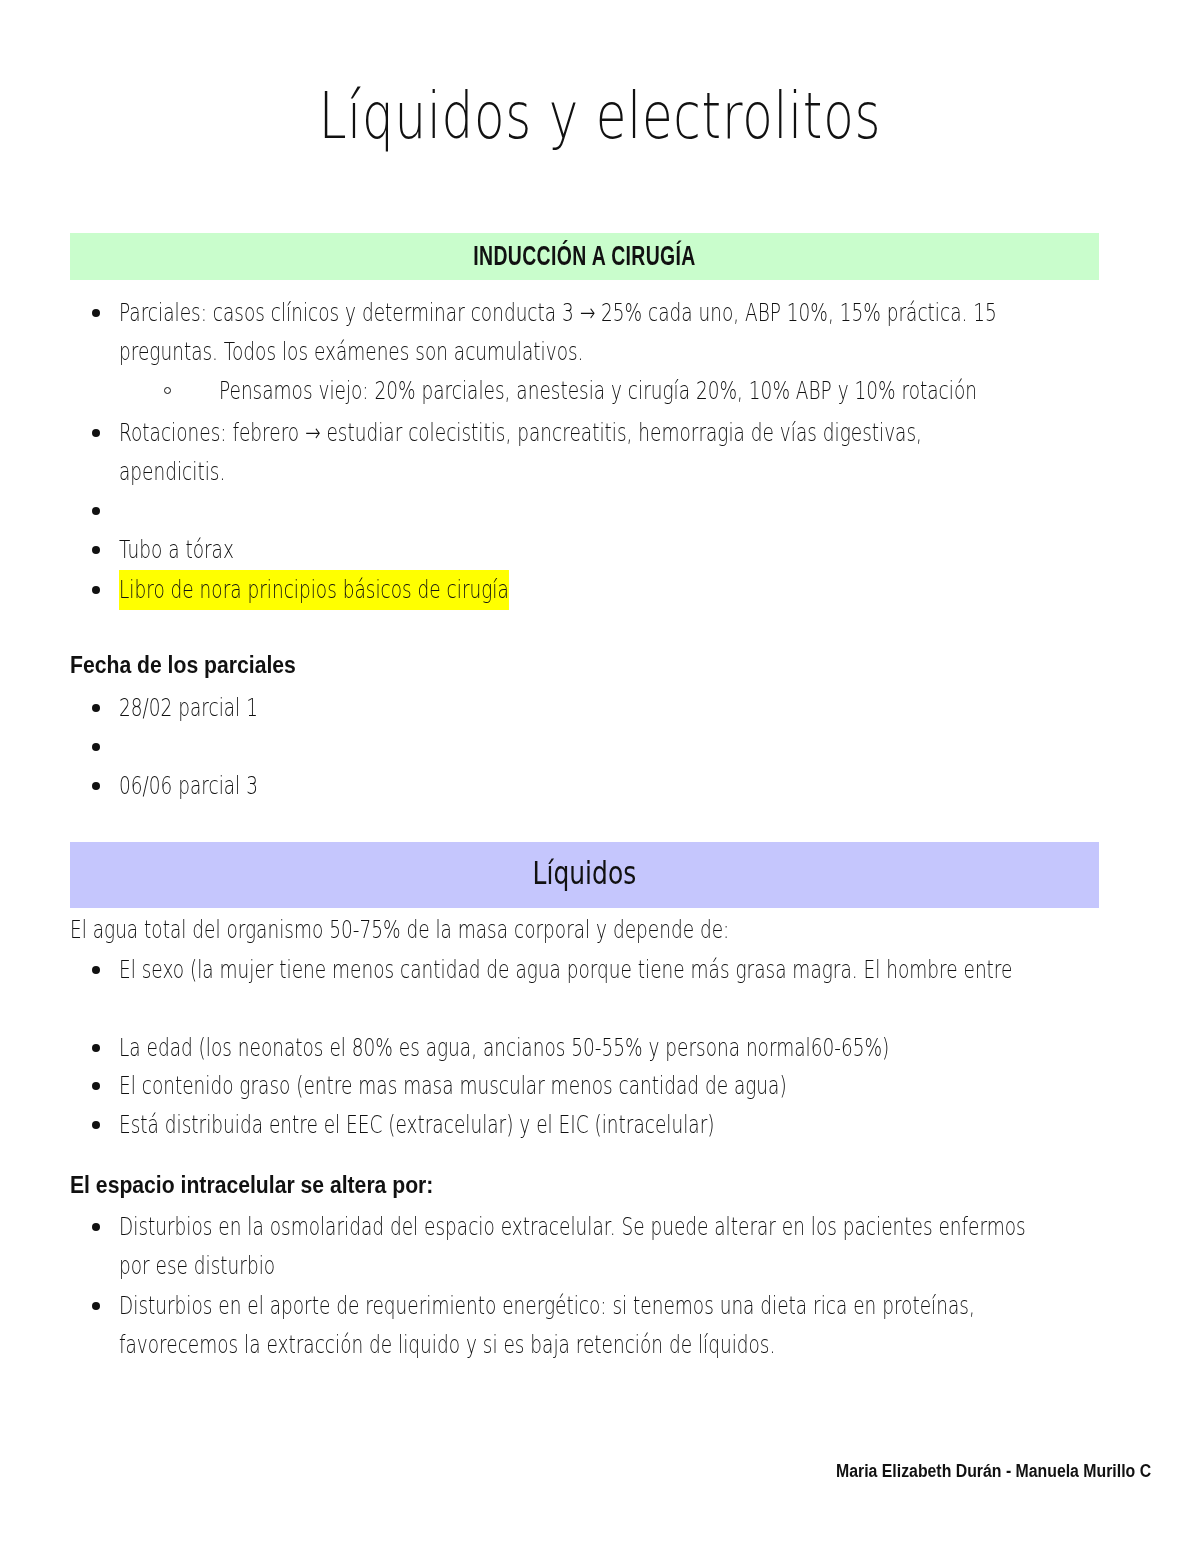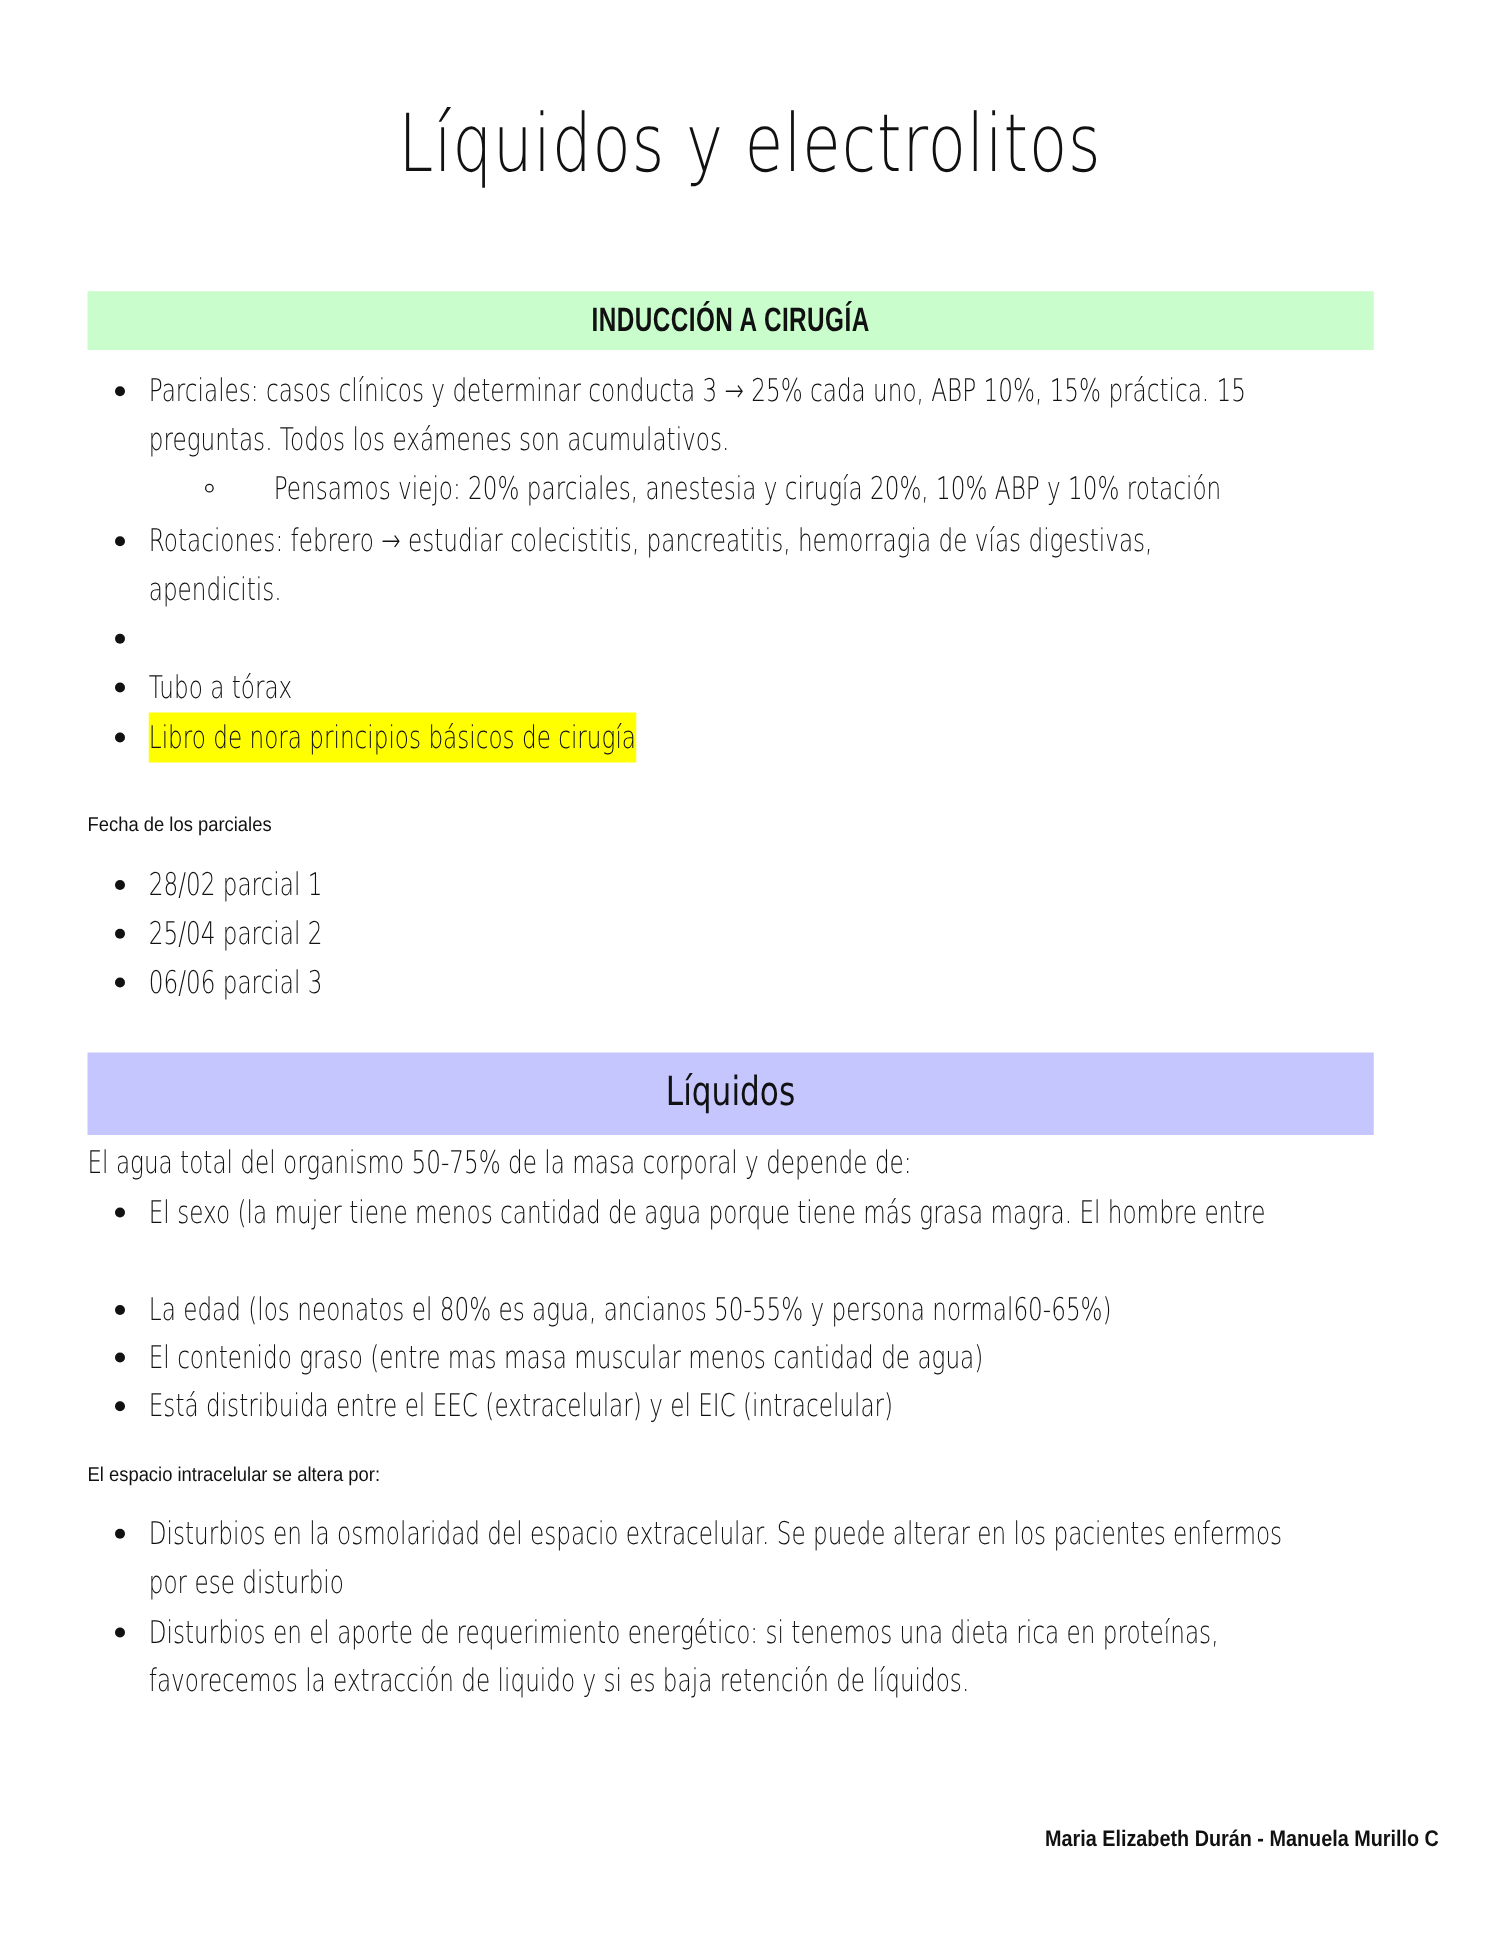--- a/index.html
+++ b/index.html
@@ -18,21 +18,21 @@
                      transform: scaleX(0.72); letter-spacing: 0.5px; }
   .band-label-script { font-family: "DejaVu Sans", sans-serif; font-size: 32px; transform: scaleX(0.78); margin-top: -4px; }
 
   .text { font-family: "DejaVu Sans", sans-serif; font-weight: 200; font-size: 25px;
           transform-origin: left center; white-space: nowrap; line-height: 40px; }
   .line { position: absolute; height: 40px; display: flex; align-items: center; }
   .bullet { position: absolute; width: 8px; height: 8px; border-radius: 50%; background: #111; }
   .hollow { position: absolute; width: 7px; height: 7px; border-radius: 50%; border: 1.5px solid #111; box-sizing: border-box; }
   .cond { display: inline-block; transform: scaleX(0.74); transform-origin: left center; }
   .hl { background: #ffff00; }
-  .subhead { position: absolute; font-family: "Liberation Sans", sans-serif; font-weight: normal; font-size: 16px; }
+  .subhead { position: absolute; font-family: "Liberation Sans", sans-serif; font-weight: bold; font-size: 23px; }
   .subhead span { display: inline-block; transform: scaleX(0.92); transform-origin: left center; }
   .footer { position: absolute; top: 1461px; left: 836px; font-family: "Liberation Sans", sans-serif; font-weight: bold; font-size: 18px; }
   .footer span { display: inline-block; transform: scaleX(0.88); transform-origin: left center; }
 </style>
 </head>
 <body>
 
 <div class="page">
 
   <div class="doc-title">Líquidos y electrolitos</div>
@@ -73,23 +73,20 @@
   <div class="line text" style="left:119px; top:570px;">
       <span class="cond hl">Libro de nora principios básicos de cirugía</span>
     </div>
 
   <div class="subhead" style="left:70px; top:652px;"><span>Fecha de los parciales</span></div>
   <div class="bullet" style="left:92px; top:704px;"></div>
   <div class="line text" style="left:119px; top:688px;">
       <span class="cond">28/02 parcial 1</span>
     </div>
   <div class="bullet" style="left:92px; top:743px;"></div>
-  <div class="line text" style="left:119px; top:727px;">
-      <span class="cond">25/04 parcial 2</span>
-    </div>
   <div class="bullet" style="left:92px; top:782px;"></div>
   <div class="line text" style="left:119px; top:766px;">
       <span class="cond">06/06 parcial 3</span>
     </div>
 
   <div class="band purple">
     <span class="band-label-script">Líquidos</span>
   </div>
 
   <div class="line text" style="left:70px; top:910px;">

